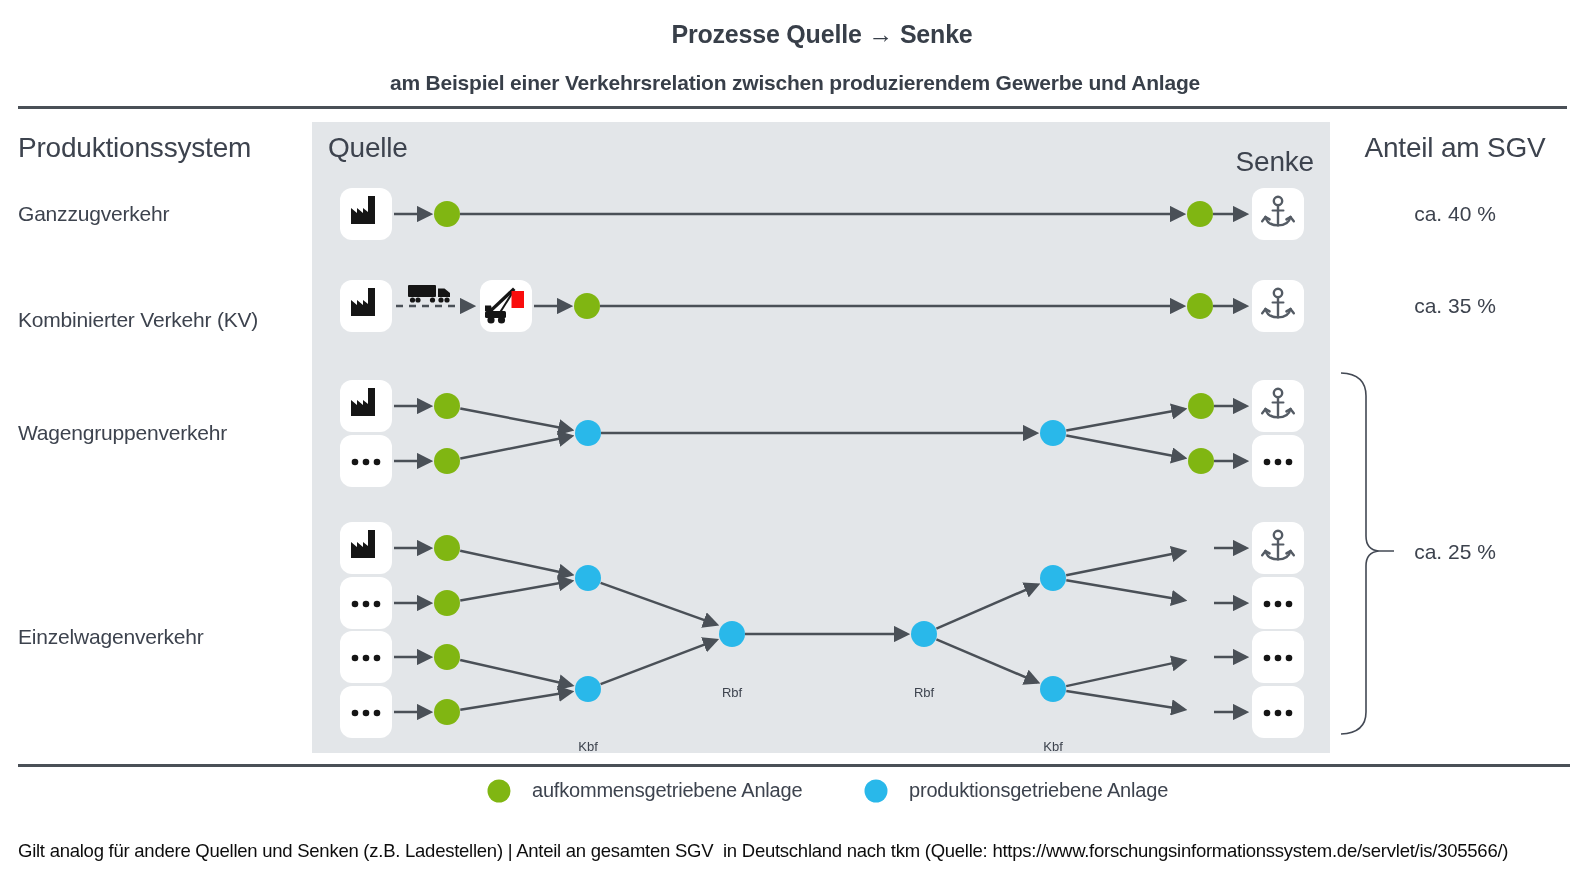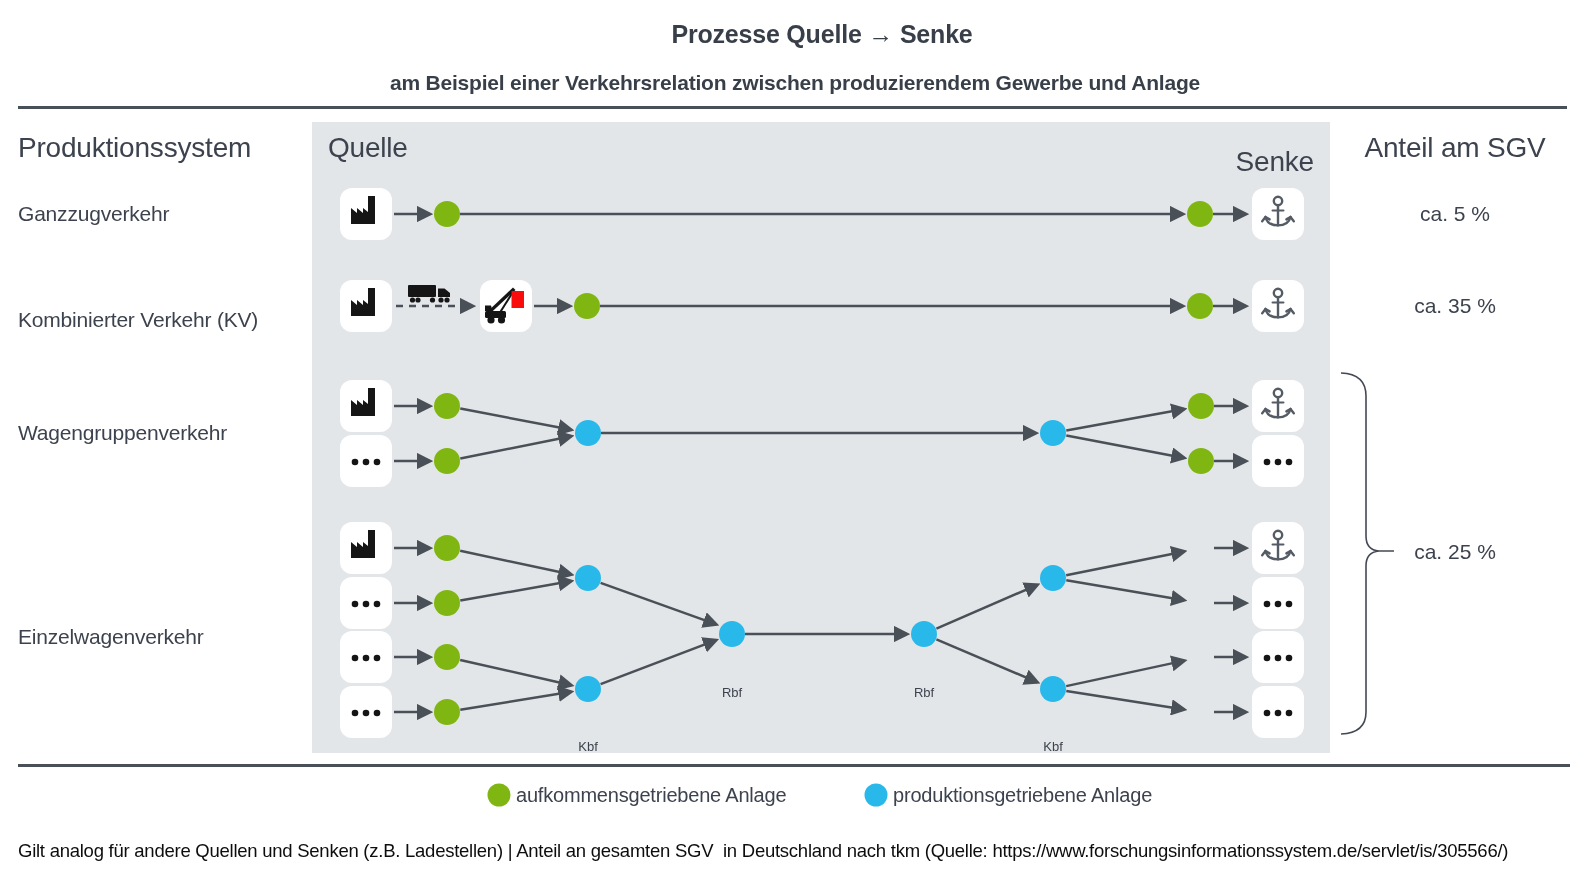--- a/index.html
+++ b/index.html
@@ -21,21 +21,21 @@
   .rule-bottom{left:18px;top:764px;width:1552px;}
   .panel{left:312px;top:122px;width:1018px;height:631px;background:var(--panel,#e3e6e9);}
   .hdr{font-size:28px;font-weight:400;letter-spacing:-0.2px;transform:translateY(-50%);white-space:nowrap;}
   .hdr-left{left:18px;top:148px;}
   .hdr-quelle{left:328px;top:148px;}
   .hdr-senke{right:276px;top:162px;text-align:left;}
   .hdr-share{left:1345px;top:148px;width:220px;text-align:center;}
   .row-label{left:18px;font-size:21px;letter-spacing:-0.2px;transform:translateY(-50%);white-space:nowrap;}
   .pct{left:1345px;width:220px;text-align:center;font-size:21px;transform:translateY(-50%);white-space:nowrap;}
   .node-label{font-size:13px;transform:translate(-50%,-50%);white-space:nowrap;margin-top:27px;}
-  .legend-item{top:779px;height:32px;display:flex;align-items:center;gap:5px;}
+  .legend-item{top:779px;height:32px;display:flex;gap:21px;}
   .legend-label{font-size:20px;letter-spacing:-0.2px;white-space:nowrap;}
   .footnote{left:18px;top:840px;font-size:18.5px;letter-spacing:-0.25px;color:#0d0d0d;white-space:nowrap;}
   svg.flows{left:0;top:0;}
   .flow{stroke:var(--line,#4a5057);stroke-width:2.5;fill:none;}
   .flow-dashed{stroke-dasharray:7 6;}
   circle.green{fill:var(--green,#80b612);}
   circle.blue{fill:var(--blue,#29b8ea);}
   .node-box{fill:#ffffff;}
   .ico-dark{fill:#151515;}
   .ico-anchor{stroke:#545b64;stroke-width:2.4;fill:none;stroke-linecap:round;}
@@ -55,21 +55,21 @@
   <div class="abs hdr hdr-left">Produktionssystem</div>
   <div class="abs hdr hdr-quelle">Quelle</div>
   <div class="abs hdr hdr-senke">Senke</div>
   <div class="abs hdr hdr-share">Anteil am SGV</div>
 
   <div class="abs row-label" style="top:214px">Ganzzugverkehr</div>
   <div class="abs row-label" style="top:320px">Kombinierter Verkehr (KV)</div>
   <div class="abs row-label" style="top:433px">Wagengruppenverkehr</div>
   <div class="abs row-label" style="top:637px">Einzelwagenverkehr</div>
 
-  <div class="abs pct" style="top:214px">ca. 5 %</div>
+  <div class="abs pct" style="top:214px">ca. 40 %</div>
   <div class="abs pct" style="top:306px">ca. 35 %</div>
   <div class="abs pct" style="top:552px">ca. 25 %</div>
 
   <svg class="abs flows" width="1590" height="877" viewBox="0 0 1590 877">
     <defs>
       <marker id="ah" viewBox="0 0 10 10" refX="8" refY="5" markerWidth="6.5" markerHeight="6.5" orient="auto-start-reverse">
         <path d="M0 0 L10 5 L0 10 Z" fill="#4a5057"></path>
       </marker>
       <g id="def-factory">
         <path class="ico-dark" d="M11 36 V20 L17 25 V20 L23 25 V20 L28 24 V8 H35 V36 Z"></path>

